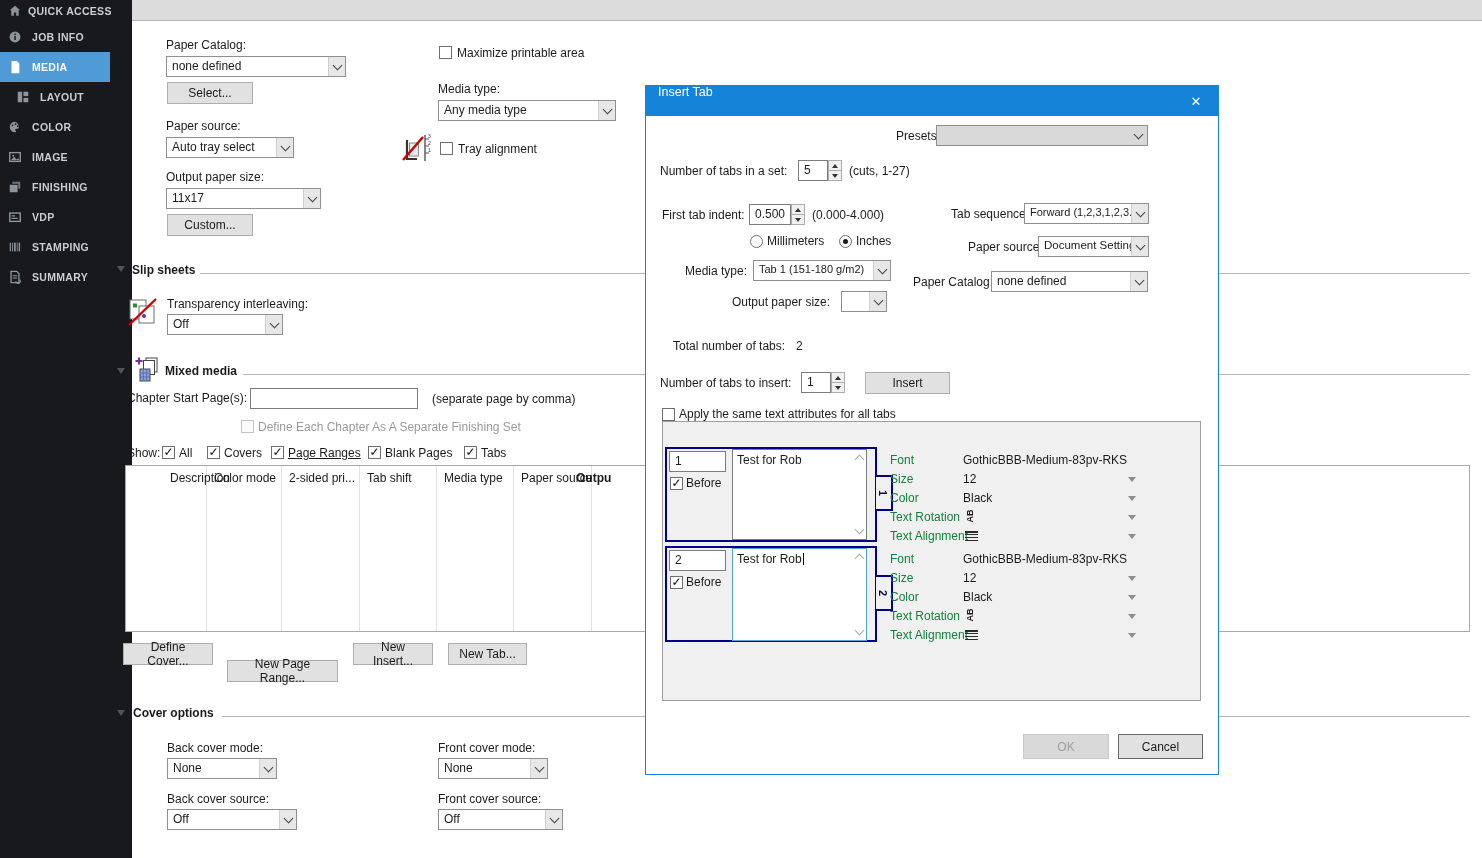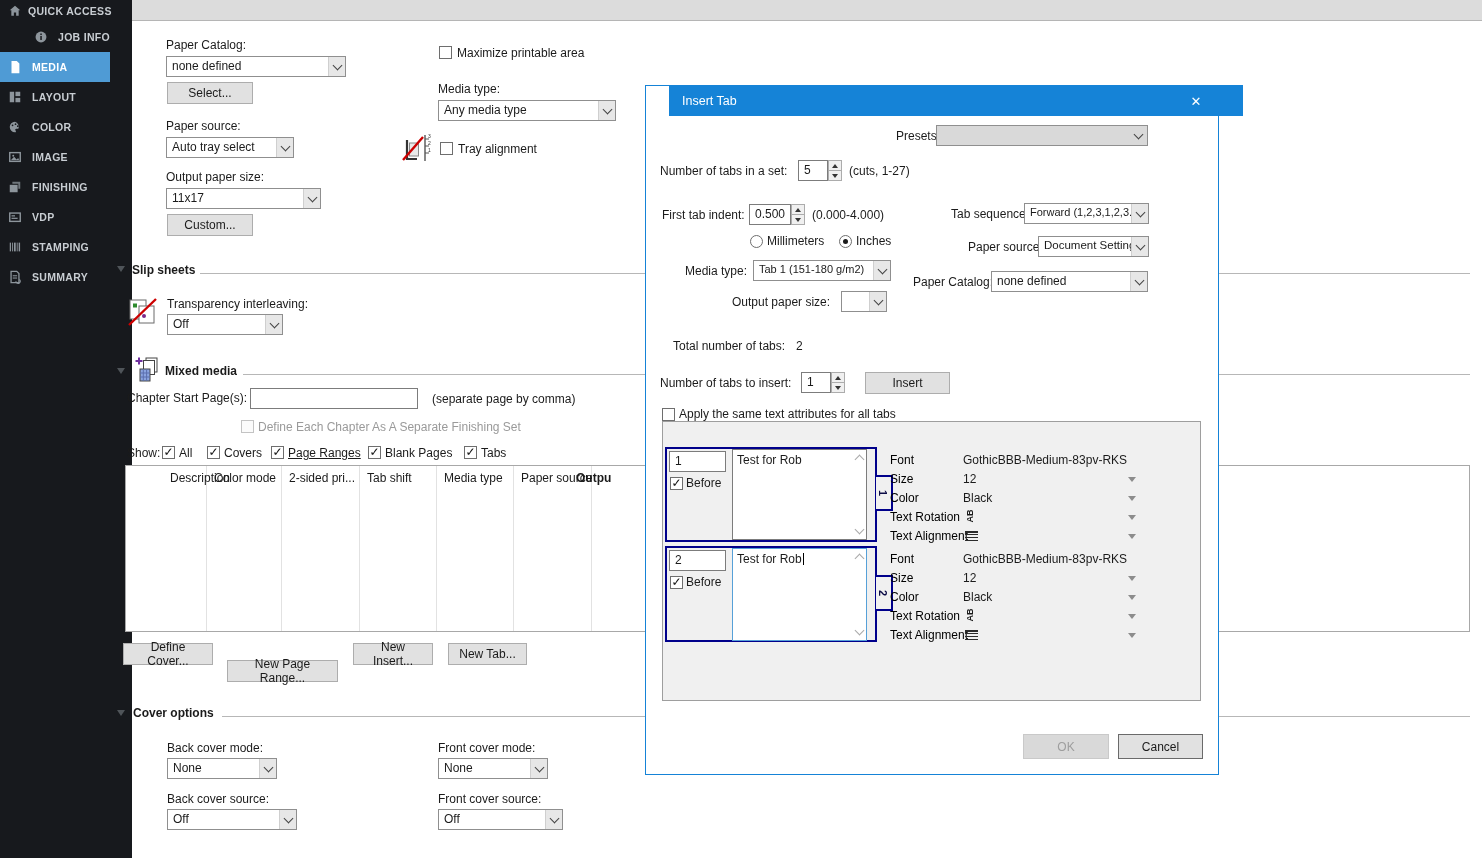--- a/index.html
+++ b/index.html
@@ -44,39 +44,39 @@
   .tri-dn{width:0;height:0;border-left:3px solid transparent;border-right:3px solid transparent;border-top:4px solid #333;}
   .sect-tri{position:absolute;width:0;height:0;border-left:4px solid transparent;border-right:4px solid transparent;border-top:6px solid #4f5459;}
   .sect-line{position:absolute;height:1px;background:#b7b7b7;}
   .input{position:absolute;background:#fff;border:1px solid #7c7c7c;}
   
   .mtable{position:absolute;left:125px;top:465px;width:1345px;height:167px;background:#fff;border:1px solid #a8a8a8;}
   .mtable .colsep{position:absolute;top:0;width:1px;height:100%;background:#e2e2e2;}
   .mtable .th{position:absolute;top:5px;white-space:nowrap;color:#1b1b1b;}
   
   .dialog{position:absolute;left:645px;top:85px;width:574px;height:690px;background:#fff;border:1px solid #1583d7;z-index:10;}
-  .dlg-title{position:absolute;left:-1px;top:-1px;width:574px;height:31px;background:#1583d7;display:flex;align-items:center;margin-left:24px;}
+  .dlg-title{position:absolute;left:-1px;top:-1px;width:574px;height:31px;background:#1583d7;display:flex;align-items:flex-start;}
   .dlg-title .t{color:#fff;font-size:12.5px;margin-left:13px;}
   .dlg-close{position:absolute;right:0;top:0;width:44px;height:31px;display:flex;align-items:center;justify-content:center;
     color:#fff;font-size:13px;cursor:pointer;}
   .panel{position:absolute;left:16px;top:335px;width:539px;height:280px;border:1px solid #9e9e9e;background:#f0f0f0;}
   .panel-header{position:absolute;left:0;top:0;width:100%;height:26px;background:#fcfcfc;border-bottom:1px solid #c6c6c6;}
   .panel-header .hsep{position:absolute;top:2px;width:1px;height:22px;background:#bdbdbd;}
   .panel-header .hl{position:absolute;top:6px;white-space:nowrap;}
   .row-outline{position:absolute;border:2px solid #00008b;}
   .row-bump{position:absolute;width:17px;border:2px solid #00008b;border-left:none;background:#f0f0f0;
     display:flex;align-items:center;justify-content:center;}
   .row-bump span{transform:rotate(90deg);color:#0b0b46;font-weight:bold;font-size:11px;}
   .ta{position:absolute;background:#fff;border:1px solid #7c7c7c;padding:3px 12px 3px 4px;font-size:12px;line-height:14px;}
   .ta.focused{border:1px solid #56a0d8;}
   .ta .mini{position:absolute;right:3px;width:7px;height:7px;border-right:1.3px solid #a9a9a9;border-bottom:1.3px solid #a9a9a9;}
   .ta .mini.up{top:6px;transform:rotate(-135deg);}
   .ta .mini.dn{bottom:6px;transform:rotate(45deg);}
   .caret{display:inline-block;width:1px;height:12px;background:#000;vertical-align:-2px;margin-left:1px;}
-  .attr-label{position:absolute;white-space:nowrap;color:#000000;}
+  .attr-label{position:absolute;white-space:nowrap;color:#15803d;}
   .attr-val{position:absolute;white-space:nowrap;color:#1b1b1b;}
   .attr-dd{position:absolute;width:0;height:0;border-left:4px solid transparent;border-right:4px solid transparent;border-top:5px solid #8c8c8c;}
   .rot-ab{display:inline-block;transform:rotate(-90deg);font-weight:bold;font-size:9px;letter-spacing:0;}
   .align-icon{position:absolute;width:13px;height:11px;
     background:repeating-linear-gradient(180deg,#2b2b2b 0 1.5px,transparent 1.5px 3px);}
   svg{display:block;}
 </style>
 </head>
 <body>
 
@@ -86,39 +86,39 @@
 
   <aside class="sidebar">
     <div class="side-item" style="top:0;height:22px;">
       <span class="sicon">
           <svg width="14" height="14" viewBox="0 0 16 16" fill="currentColor">
             <path d="M8 2 L14 7.2 H12.2 V13.5 H9.3 V9.6 H6.7 V13.5 H3.8 V7.2 H2 Z"></path>
           </svg>
         </span>
       <span class="slabel">QUICK ACCESS</span>
     </div>
-    <div class="side-item" style="top:22px;justify-content:flex-end;">
+    <div class="side-item" style="top:22px;">
       <span class="sicon">
           <svg width="14" height="14" viewBox="0 0 16 16" fill="currentColor">
             <circle cx="8" cy="8" r="6.2"></circle>
             <rect x="7.2" y="6.8" width="1.7" height="4.6" fill="#17191d"></rect>
             <rect x="7.2" y="4" width="1.7" height="1.7" fill="#17191d"></rect>
           </svg>
         </span>
       <span class="slabel">JOB INFO</span>
     </div>
     <div class="side-item selected" style="top:52px;">
       <span class="sicon">
           <svg width="14" height="14" viewBox="0 0 16 16" fill="currentColor">
             <path d="M4 1 H10 L13 4 V15 H4 Z"></path>
           </svg>
         </span>
       <span class="slabel">MEDIA</span>
     </div>
-    <div class="side-item" style="top:82px;">
+    <div class="side-item" style="top:82px;margin-left:8px;">
       <span class="sicon">
           <svg width="14" height="14" viewBox="0 0 16 16" fill="currentColor">
             <rect x="2" y="2" width="5" height="12"></rect>
             <rect x="8.5" y="2" width="5.5" height="5"></rect>
             <rect x="8.5" y="9" width="5.5" height="5"></rect>
           </svg>
         </span>
       <span class="slabel">LAYOUT</span>
     </div>
     <div class="side-item" style="top:112px;">

